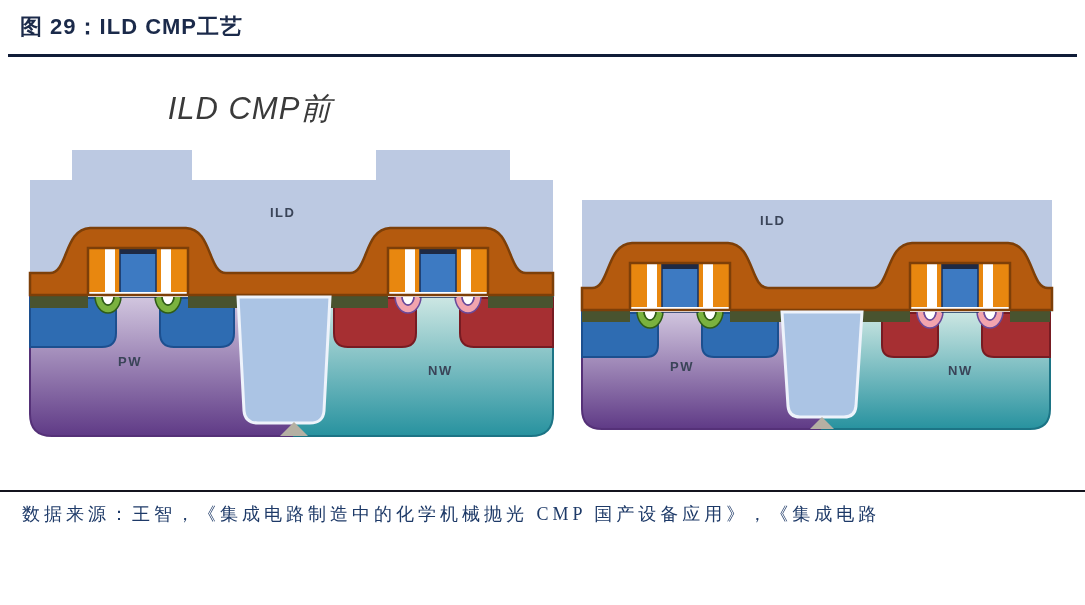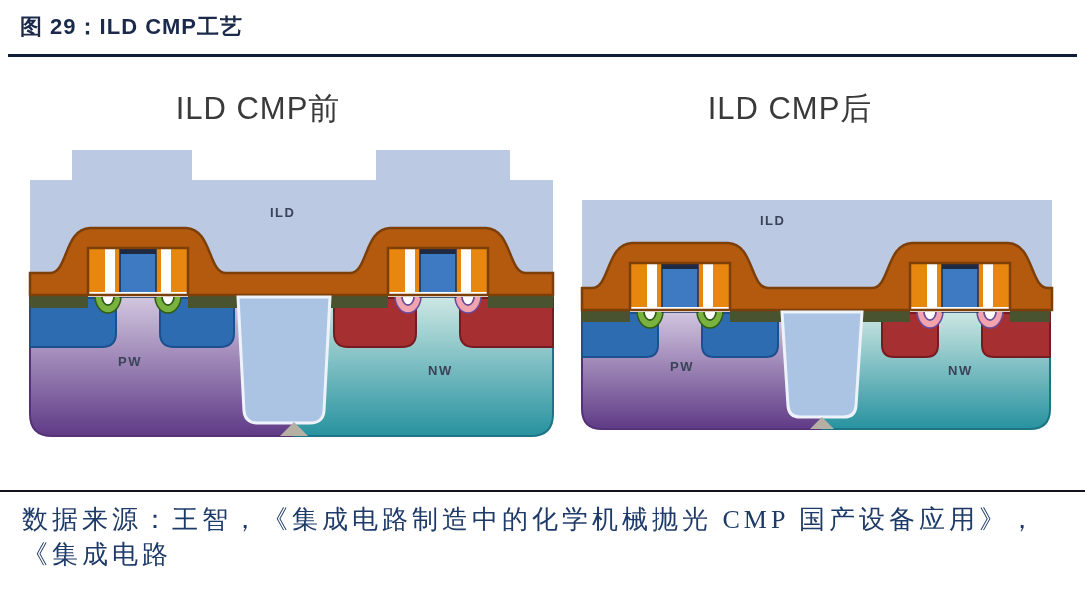--- a/index.html
+++ b/index.html
@@ -3,43 +3,42 @@
 <meta charset="utf-8">
 <style>
   html,body{margin:0;padding:0;background:#ffffff;}
   #page{position:relative;width:1085px;height:605px;background:#fff;overflow:hidden;
         font-family:"Liberation Sans",sans-serif;}
   .figure-title{position:absolute;left:20px;top:12px;font-size:22px;font-weight:bold;
         color:#1b2a4a;letter-spacing:1px;}
   .title-rule{position:absolute;left:8px;top:54px;width:1069px;height:3px;background:#101c38;}
   .panel-title{position:absolute;top:88px;height:42px;font-size:31px;color:#3a3a3a;
         text-align:center;letter-spacing:1px;}
-  #panel-title-before{left:108px;width:300px;}
+  #panel-title-before{left:100px;width:300px;font-style:italic;}
   #panel-title-after{left:640px;width:300px;}
   .diagram{position:absolute;}
   #svg-before{left:28px;top:145px;}
   #svg-after{left:580px;top:195px;}
   .dglabel{font-family:"Liberation Sans",sans-serif;font-size:13px;font-weight:bold;
         fill:#3a4458;letter-spacing:1.5px;}
   .source-divider{position:absolute;left:0;top:490px;width:1085px;height:2px;background:#14141e;}
-  .source-line{position:absolute;left:22px;font-size:26px;letter-spacing:4px;color:#1e3a68;
+  .source-line{position:absolute;left:22px;font-size:18px;letter-spacing:4px;color:#1e3a68;
         font-family:"Liberation Serif","DejaVu Serif",serif;}
   #source-line1{top:502px;}
   #source-line2{top:550px;}
 </style>
 </head>
 <body>
 
 <div id="page">
 
   <div class="figure-title">图 29：ILD CMP工艺</div>
   <div class="title-rule"></div>
 
   <div class="panel-title" id="panel-title-before">ILD CMP前</div>
-  <div class="panel-title" id="panel-title-after">ILD CMP后</div>
 
   <svg id="svg-before" class="diagram" width="530" height="298" viewBox="0 0 530 298">
     <defs>
       <linearGradient id="gradPW" x1="0" y1="0" x2="0" y2="1">
         <stop offset="0" stop-color="#d3c8e0"></stop>
           <stop offset="1" stop-color="#5f3a86"></stop>
       </linearGradient>
       <linearGradient id="gradNW" x1="0" y1="0" x2="0" y2="1">
         <stop offset="0" stop-color="#cfe8e4"></stop>
           <stop offset="1" stop-color="#27929f"></stop>

